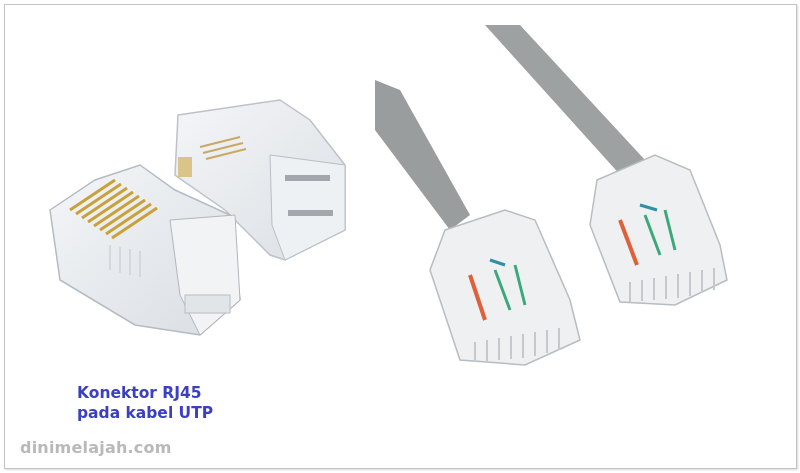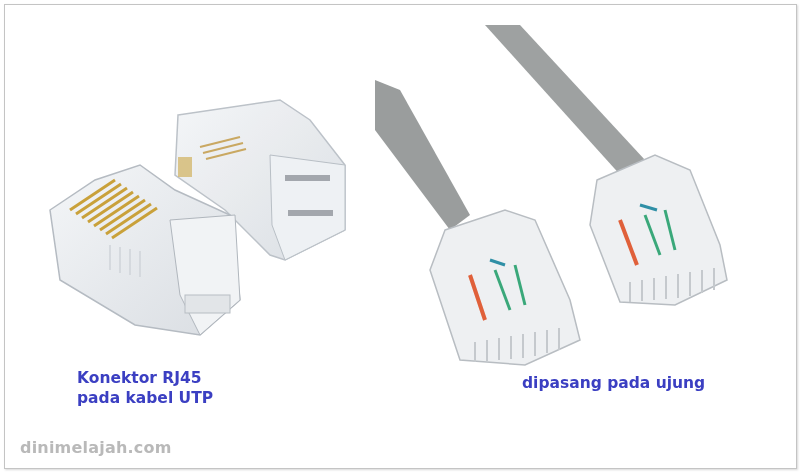--- a/index.html
+++ b/index.html
@@ -3,21 +3,21 @@
   <meta charset="utf-8">
   <style>
     html, body { margin: 0; padding: 0; background: #ffffff; }
     body { width: 800px; height: 473px; position: relative; overflow: hidden;
            font-family: "DejaVu Sans", sans-serif; }
     .frame { position: absolute; left: 4px; top: 4px; width: 791px; height: 463px;
              border: 1px solid #c4c4c4; box-shadow: 1px 1px 2px #d8d8d8; background: #fff; }
     .photo { position: absolute; }
     .photo svg { display: block; }
     .caption { position: absolute; color: #3b3fc2; font-weight: bold; font-size: 15.5px;
-               line-height: 20px; }
+               line-height: 20px; margin-top: 15px; }
     .caption span { display: block; white-space: nowrap; }
     .watermark { position: absolute; left: 20px; top: 438px; color: #b9b9b9;
                  font-weight: bold; font-size: 16px; letter-spacing: 0.2px; }
   </style>
 </head>
 <body>
 
 <div class="frame"></div>
 
 <div class="photo" style="left:40px; top:95px;">
@@ -121,16 +121,15 @@
     </g>
   </svg>
 </div>
 
 <div class="caption" style="left:77px; top:368px;">
   <span>Konektor RJ45</span>
   <span>pada kabel UTP</span>
 </div>
 
 <div class="caption" style="left:522px; top:373px;">
-  <span>dipasang pada ujung</span>
 </div>
 
 <div class="watermark">dinimelajah.com</div>
 
 </body></html>

